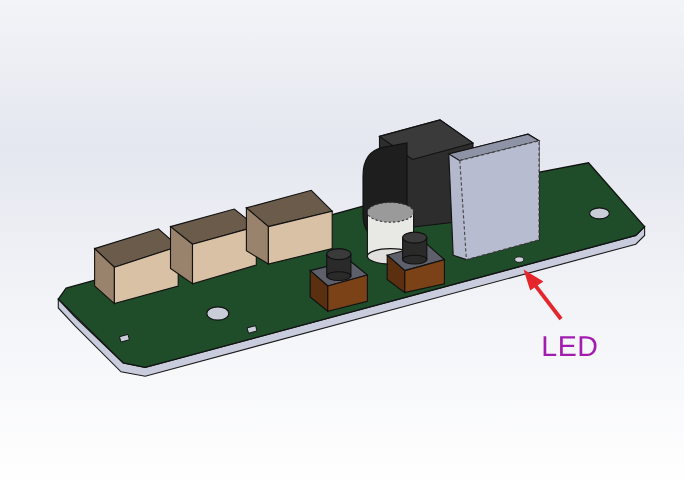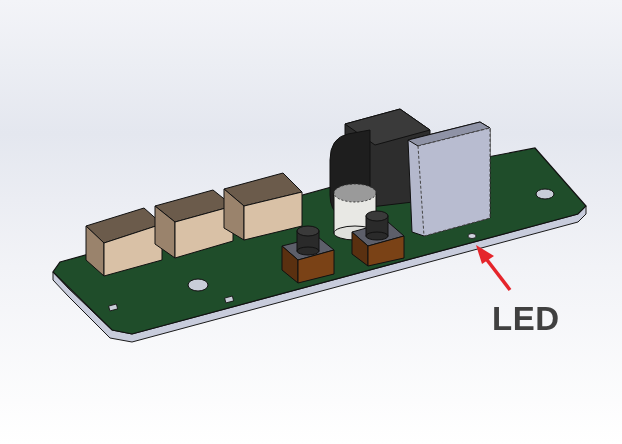--- a/index.html
+++ b/index.html
@@ -5,21 +5,21 @@
   html, body { margin: 0; padding: 0; }
   body {
     width: 622px; height: 444px; overflow: hidden;
     background: linear-gradient(180deg, #f3f4f8 0%, #e4e7ef 30%, #f2f3f7 60%, #ffffff 100%);
     font-family: "Liberation Sans", sans-serif;
     position: relative;
   }
   #scene { position: absolute; left: 0; top: 0; }
   .label {
     position: absolute; left: 492px; top: 300px;
-    color: #404040; font-weight: bold; font-size: 33px;
+    color: #a21caf; font-weight: normal; font-size: 26px;
     font-family: "Liberation Sans", sans-serif; letter-spacing: 0.5px;
   }
 </style>
 </head>
 <body>
 
 <svg id="scene" width="622" height="444" viewBox="0 0 622 444" xmlns="http://www.w3.org/2000/svg">
 
   <g>
     <polygon points="53,272 53,280 68,296 110,338 132,342 578,222 586,214 586,206 578,214 132,334 112,330 68,288" fill="#c8ccdc" stroke="#1a1a1a" stroke-width="1"></polygon>

